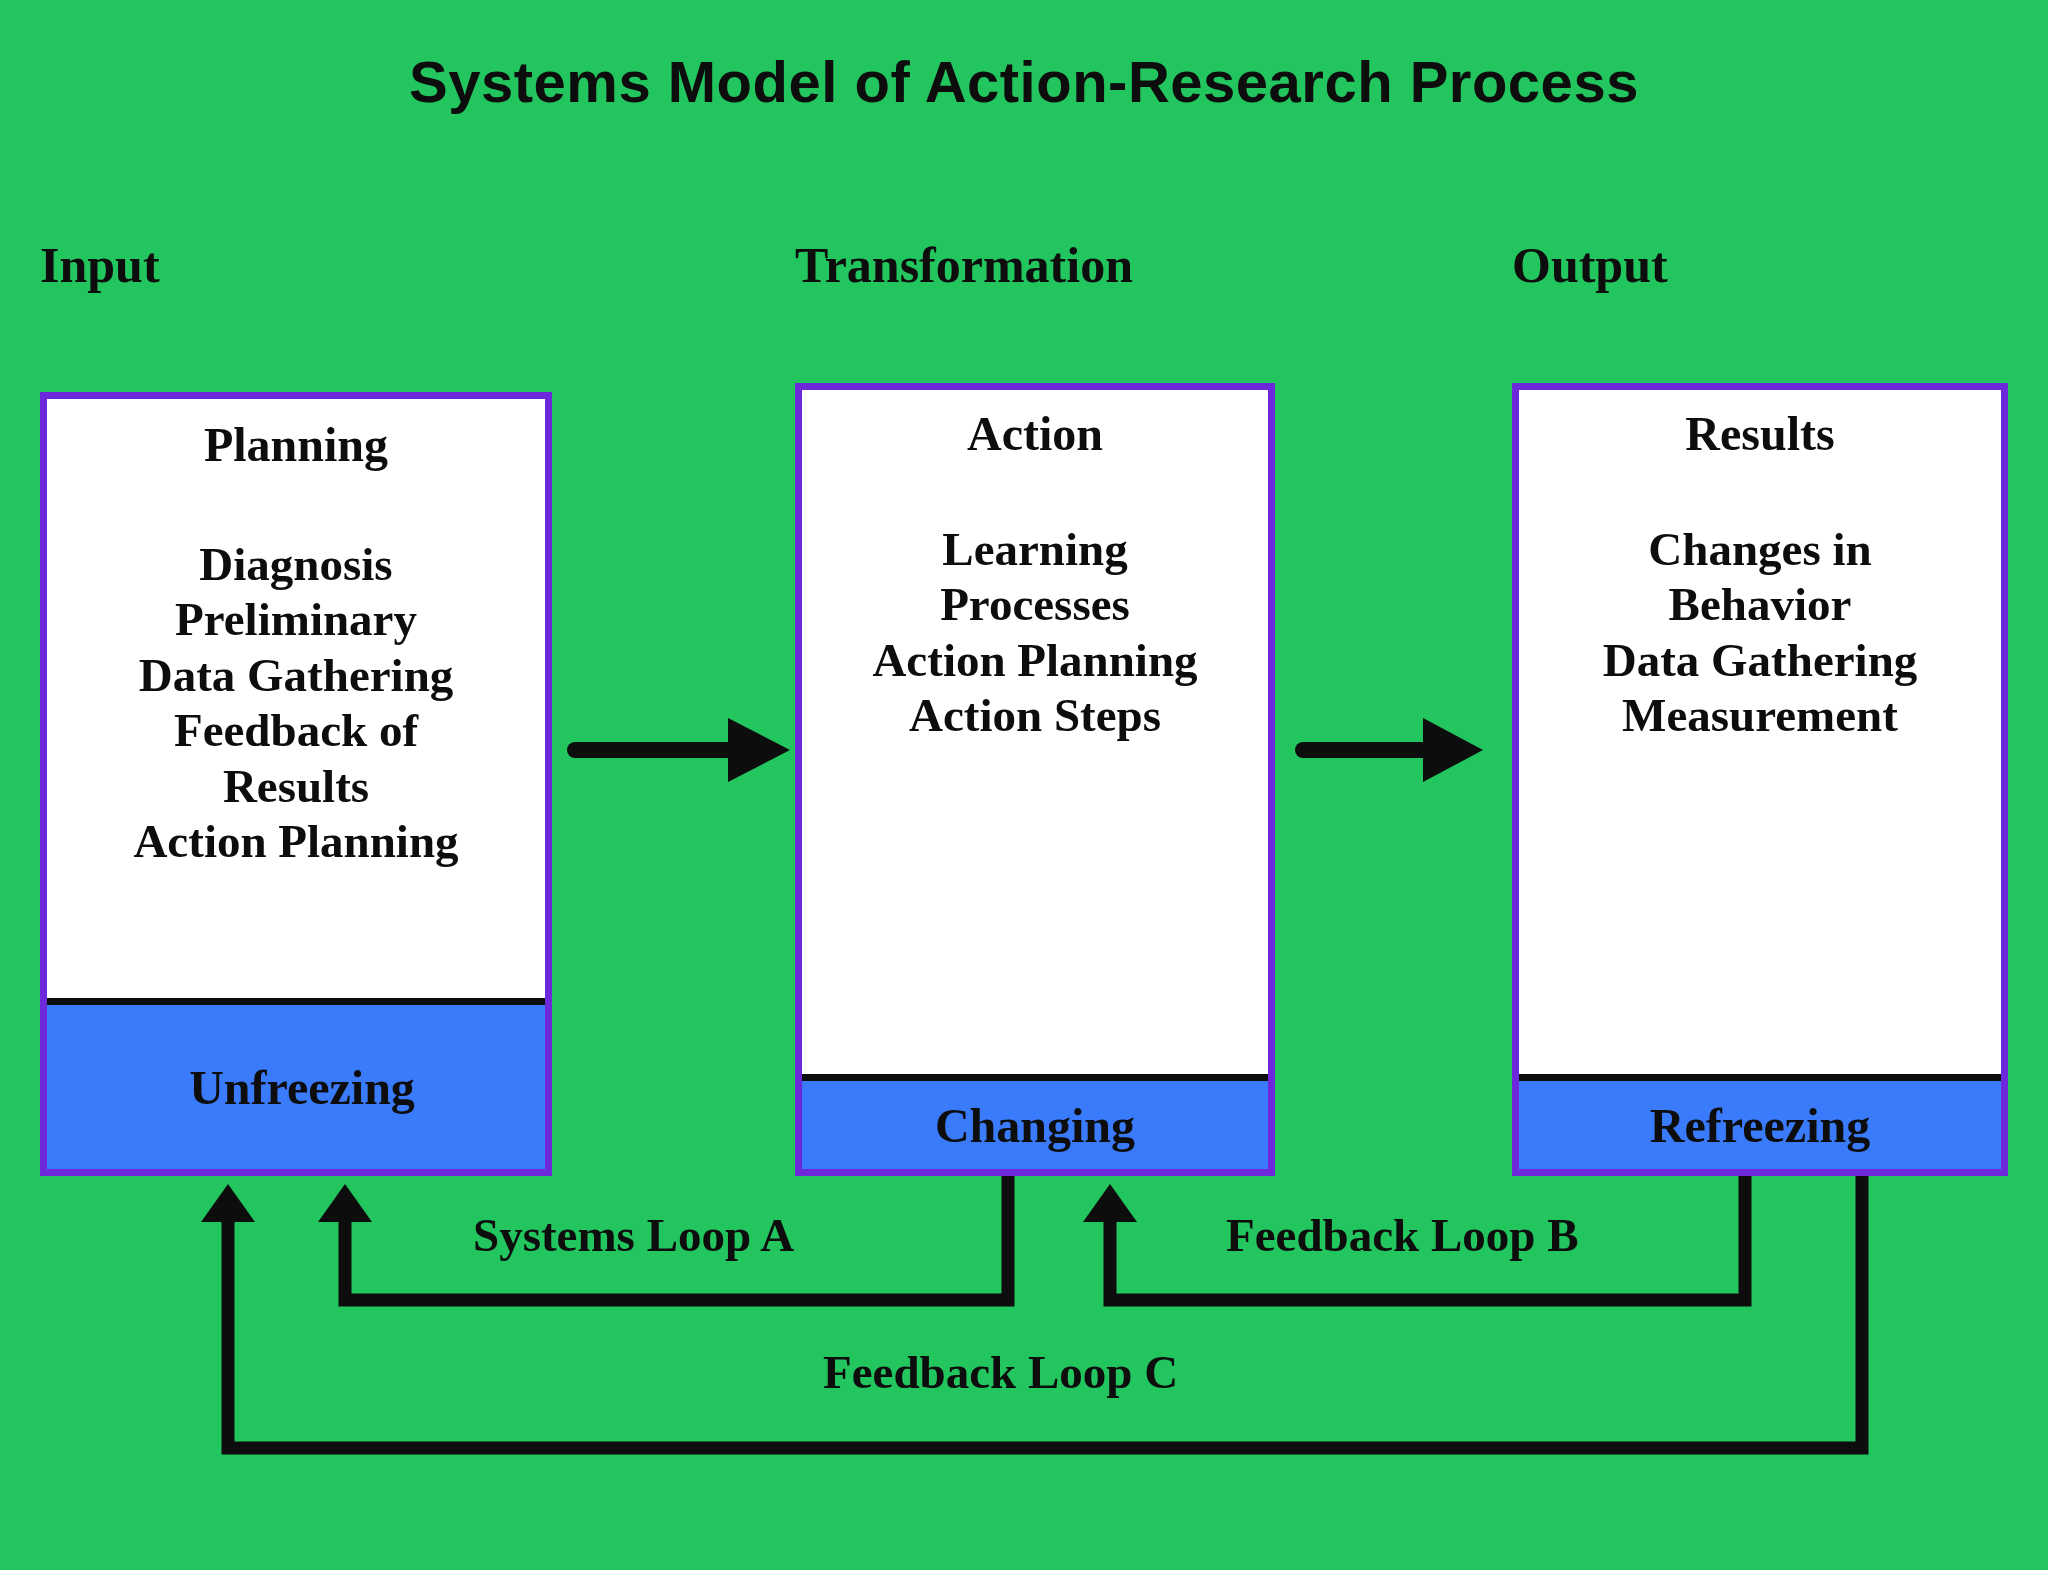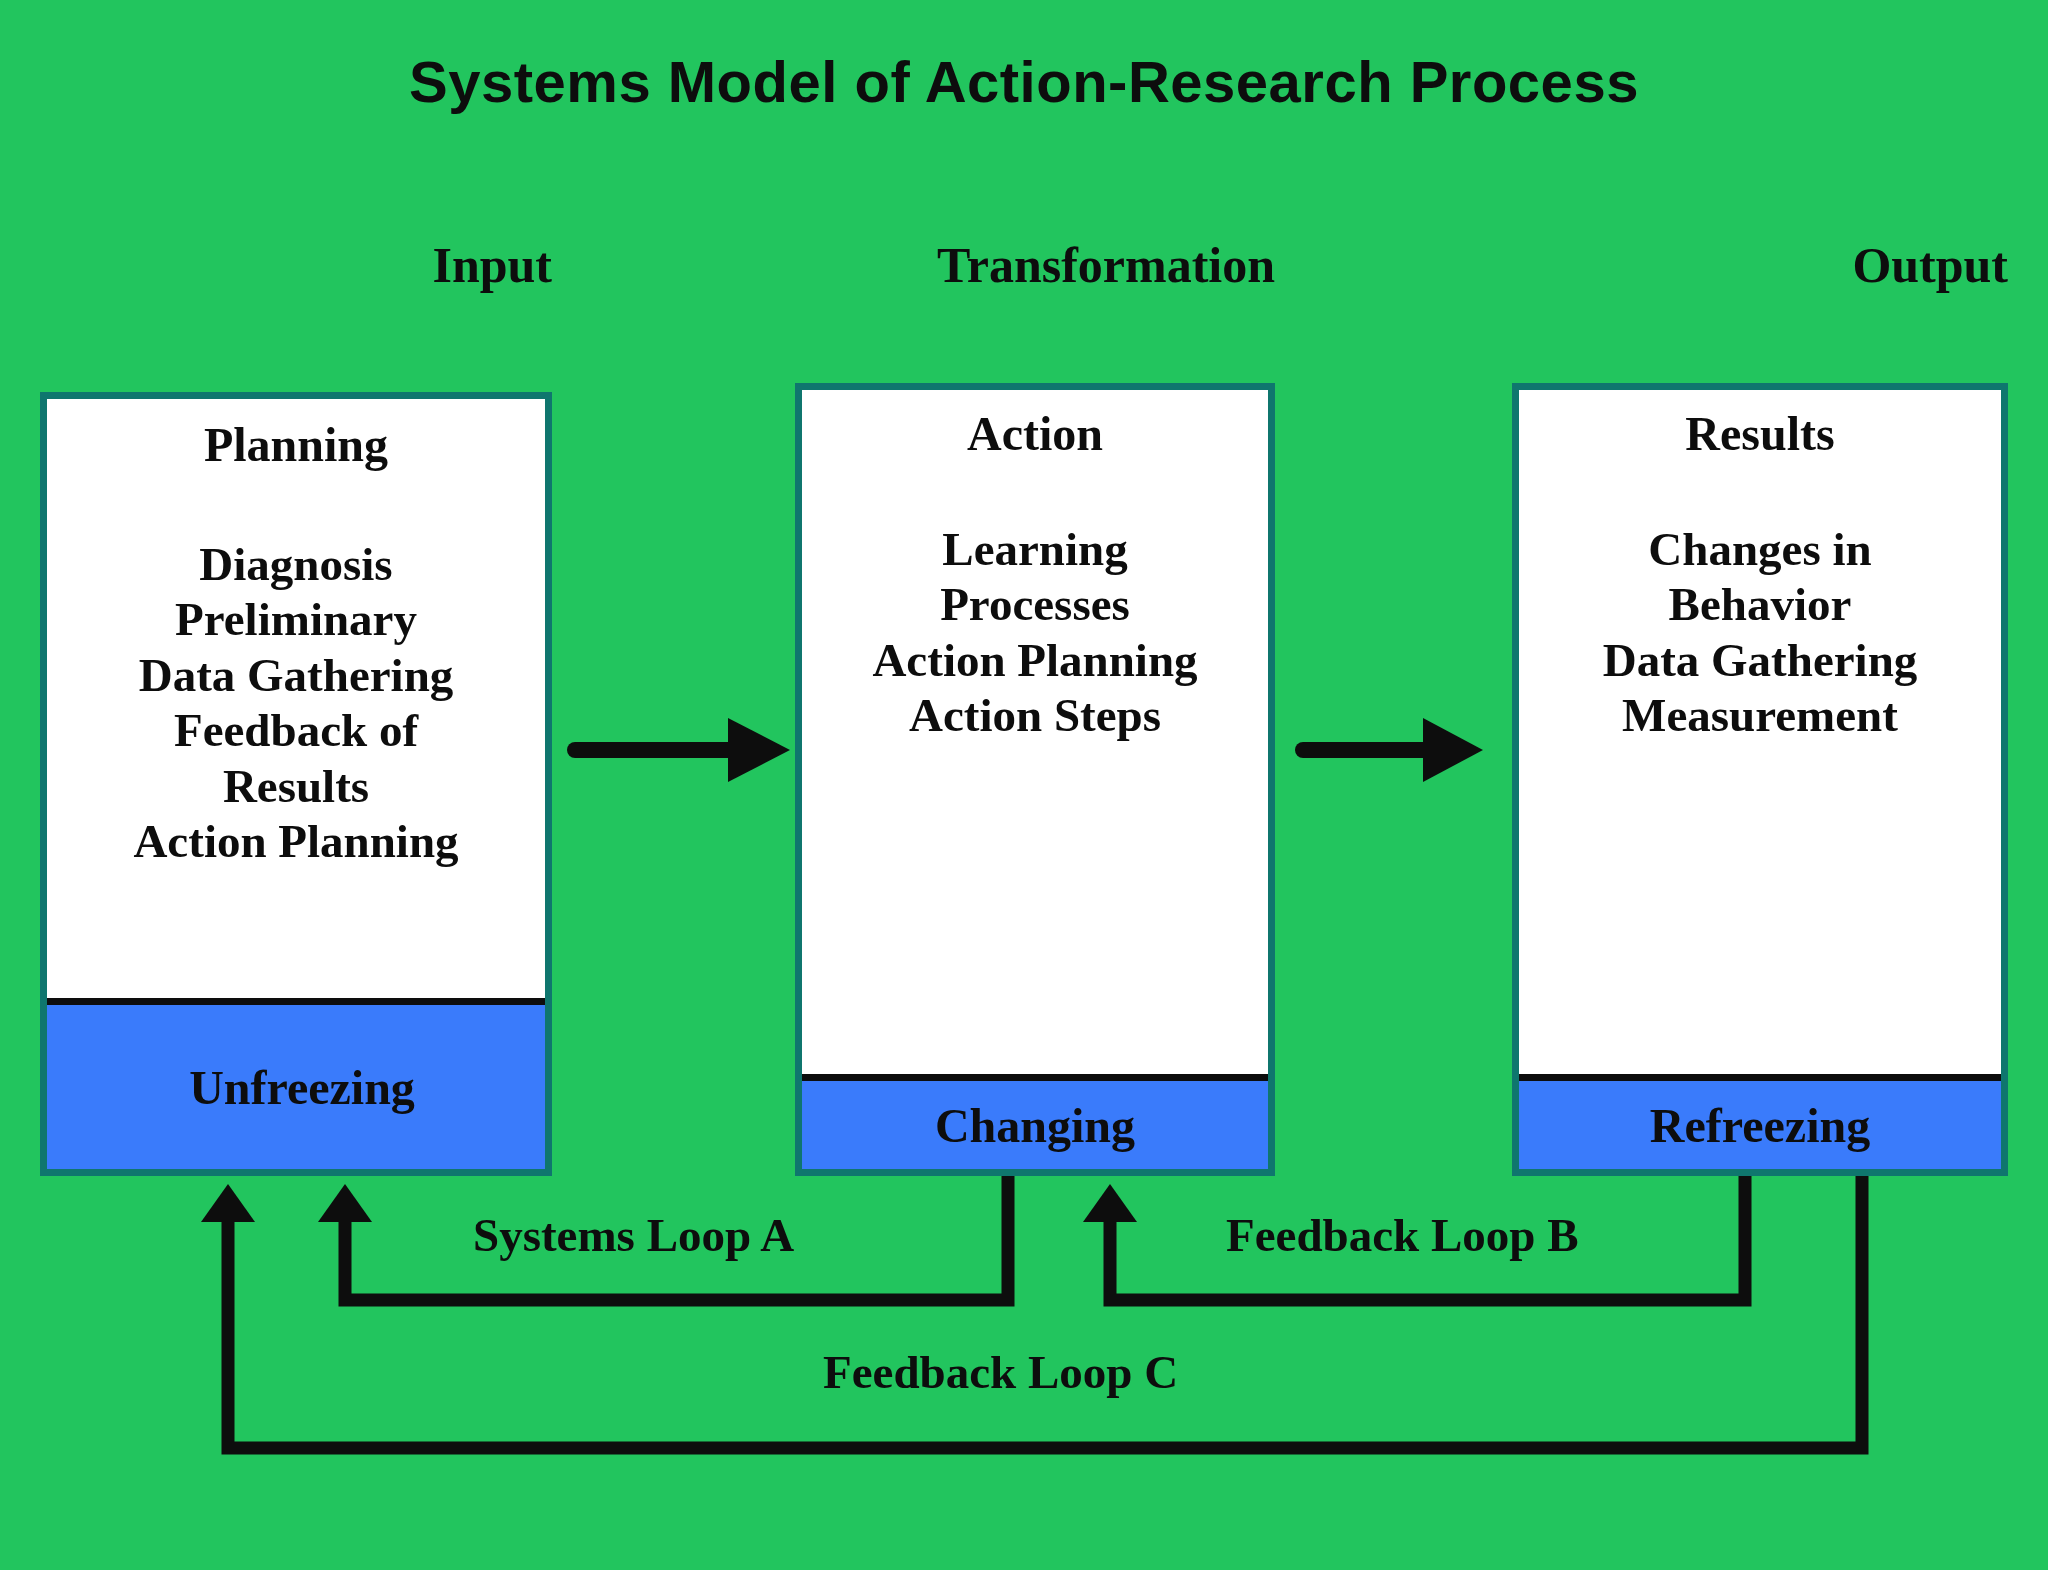--- a/index.html
+++ b/index.html
@@ -28,36 +28,36 @@
     font-size: 58px;
     letter-spacing: 0.5px;
     color: #0d0d0d;
     white-space: nowrap;
   }
 
   
   .col-header {
     position: absolute;
     top: 236px;
-    text-align: right;
+    text-align: left;
     font-family: "Liberation Serif", "DejaVu Serif", serif;
     font-weight: bold;
     font-size: 50px;
     color: #0d0d0d;
     white-space: nowrap;
   }
   #hdr-input        { left: 40px;   width: 512px; }
   #hdr-transform    { left: 795px;  width: 480px; }
   #hdr-output       { left: 1512px; width: 496px; }
 
   
   .phase-box {
     position: absolute;
     box-sizing: border-box;
-    border: 7px solid #0f766e;
+    border: 7px solid #6d28d9;
     background: #ffffff;
     display: flex;
     flex-direction: column;
   }
   #box-planning { left: 40px;   top: 392px; width: 512px; height: 784px; }
   #box-action   { left: 795px;  top: 383px; width: 480px; height: 793px; }
   #box-results  { left: 1512px; top: 383px; width: 496px; height: 793px; }
 
   .box-body {
     flex: 1 1 auto;

